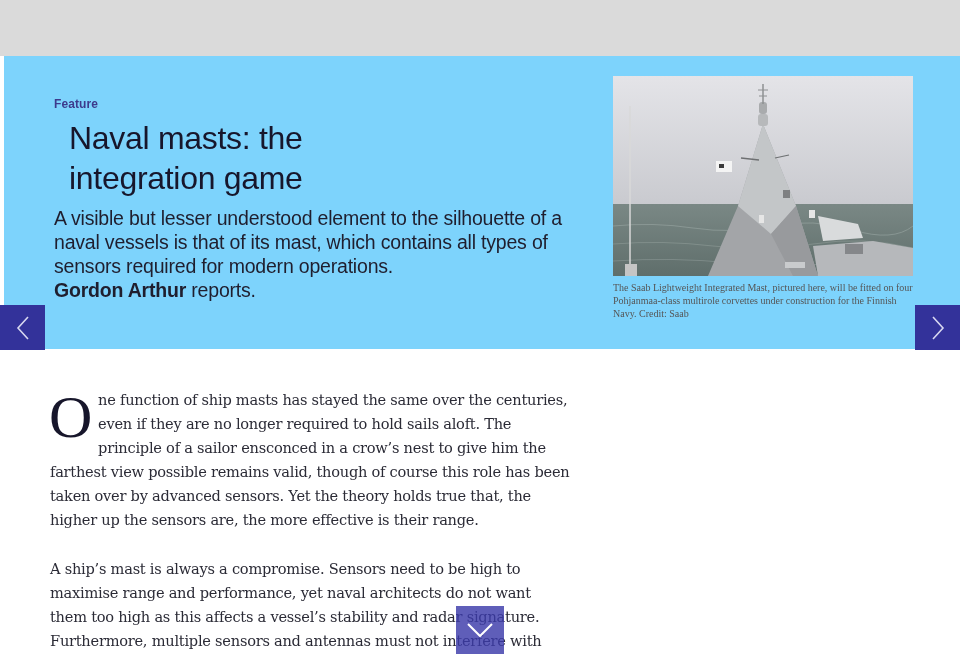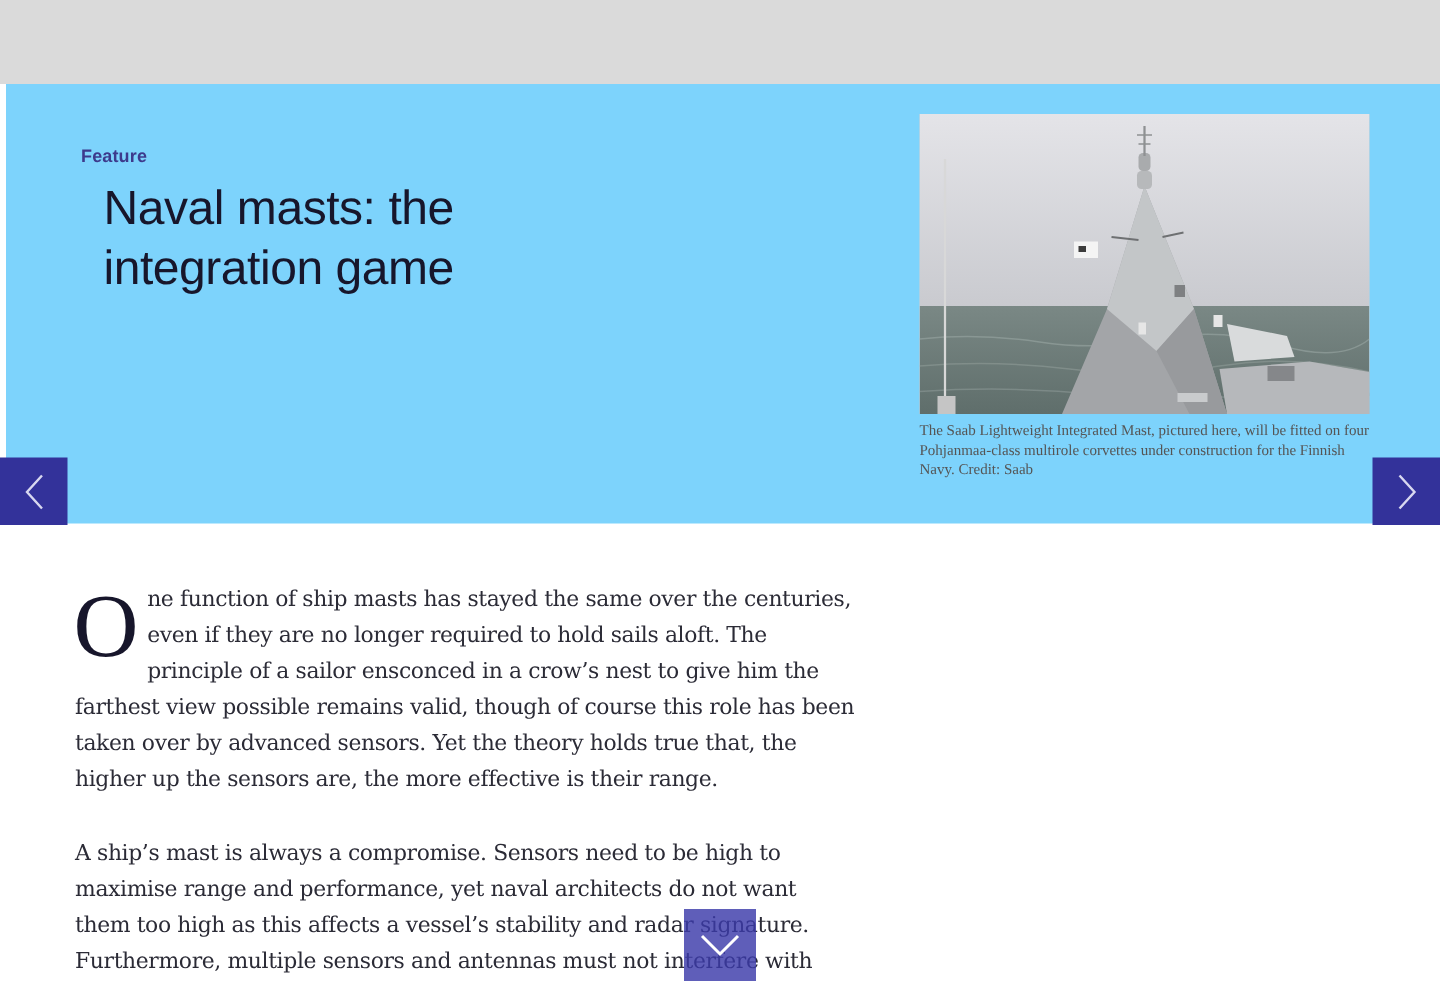--- a/index.html
+++ b/index.html
@@ -33,20 +33,24 @@
     .scroll-down { position: absolute; left: 456px; top: 606px; width: 48px; height: 48px; background: rgba(60, 58, 170, 0.82); display: flex; align-items: center; justify-content: center; cursor: pointer; }
   </style>
 </head>
 <body>
 
 <div class="top-bar"></div>
 
 <section class="hero">
   <div class="category">Feature</div>
   <h1 class="title">Naval masts: the integration game</h1>
+  <div class="standfirst">
+    <span>A visible but lesser understood element to the silhouette of a naval vessels is that of its mast, which contains all types of sensors required for modern operations.</span><br>
+    <span class="author">Gordon Arthur</span><span> reports.</span>
+  </div>
 
   <div class="hero-image" title="Saab Lightweight Integrated Mast on a naval vessel at sea">
     <svg width="300" height="200" viewBox="0 0 300 200">
       <defs>
         <linearGradient id="sky" x1="0" y1="0" x2="0" y2="1">
           <stop offset="0" stop-color="#e4e4e8"></stop>
           <stop offset="1" stop-color="#c9cacf"></stop>
         </linearGradient>
         <linearGradient id="sea" x1="0" y1="0" x2="0" y2="1">
           <stop offset="0" stop-color="#7a8885"></stop>

